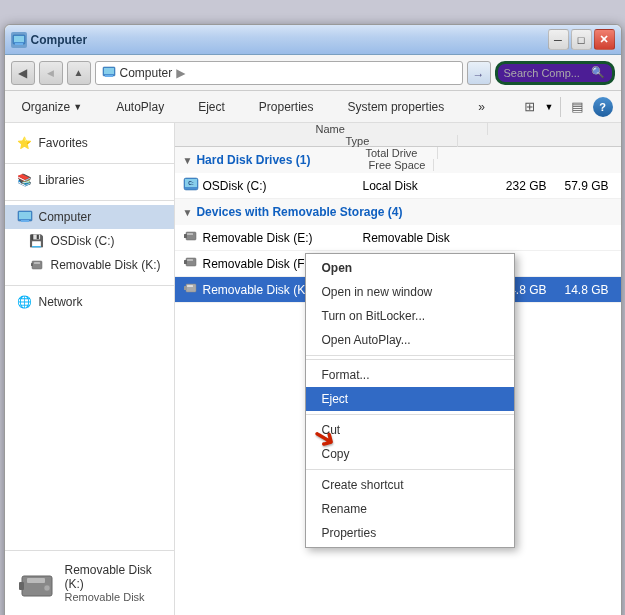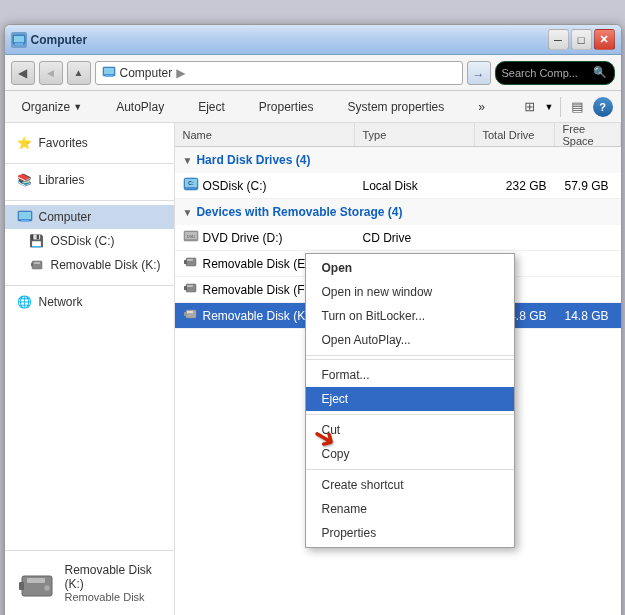--- a/index.html
+++ b/index.html
@@ -129,22 +129,22 @@
       display: flex;
       align-items: center;
       justify-content: center;
       cursor: pointer;
       font-size: 12px;
       color: #558;
     }
     .search-box {
       width: 120px;
       height: 24px;
-      background: #000000;
-      border: 1px solid #14532d;
+      background: #4c1d95;
+      border: 3px solid #14532d;
       border-radius: 10px;
       display: flex;
       align-items: center;
       padding: 0 6px;
       font-size: 11px;
       color: #888;
       gap: 4px;
     }
 
     
@@ -268,20 +268,21 @@
       position: relative;
     }
     .file-list-header {
       display: flex;
       align-items: center;
       height: 24px;
       background: #f0f0f0;
       border-bottom: 1px solid #ccc;
       position: sticky;
       top: 0;
+      flex-direction: column;
     }
     .col-header {
       padding: 0 8px;
       font-size: 11px;
       color: #444;
       border-right: 1px solid #ddd;
       height: 100%;
       display: flex;
       align-items: center;
       cursor: pointer;
@@ -510,21 +511,21 @@
     <div class="file-list">
       <div class="file-list-header">
         <div class="col-header col-name">Name</div>
         <div class="col-header col-type">Type</div>
         <div class="col-header col-size">Total Drive</div>
         <div class="col-header col-free">Free Space</div>
       </div>
 
       <div class="section-header">
         <span class="section-arrow">▼</span>
-        <span>Hard Disk Drives (4)</span>
+        <span>Hard Disk Drives (1)</span>
       </div>
       <div class="file-row">
         <div class="file-cell name">
           <span>
             <svg width="16" height="16" viewBox="0 0 16 16">
               <rect x="1" y="2" width="14" height="12" rx="2" fill="#4a8fd0" stroke="#2060a0" stroke-width="0.5"></rect>
               <rect x="2" y="3" width="12" height="8" fill="#87ceeb"></rect>
               <text x="8" y="9" text-anchor="middle" font-size="5" fill="#1a3a6c" font-weight="bold">C:</text>
             </svg>
           </span>
@@ -533,35 +534,20 @@
         <div class="file-cell type">Local Disk</div>
         <div class="file-cell size">232 GB</div>
         <div class="file-cell free">57.9 GB</div>
       </div>
 
       <div class="section-header">
         <span class="section-arrow">▼</span>
         <span>Devices with Removable Storage (4)</span>
       </div>
 
-      <div class="file-row">
-        <div class="file-cell name">
-          <span>
-            <svg width="16" height="16" viewBox="0 0 16 16">
-              <rect x="1" y="3" width="14" height="10" rx="1" fill="#999" stroke="#777" stroke-width="0.5"></rect>
-              <rect x="2" y="4" width="12" height="7" fill="#bbb"></rect>
-              <text x="8" y="10" text-anchor="middle" font-size="4" fill="#555">DVD</text>
-            </svg>
-          </span>
-          <span>DVD Drive (D:)</span>
-        </div>
-        <div class="file-cell type">CD Drive</div>
-        <div class="file-cell size"></div>
-        <div class="file-cell free"></div>
-      </div>
 
       <div class="file-row">
         <div class="file-cell name">
           <span>
             <svg width="16" height="16" viewBox="0 0 16 16">
               <rect x="3" y="4" width="10" height="8" rx="1" fill="#888" stroke="#666" stroke-width="0.5"></rect>
               <rect x="1" y="6" width="3" height="4" rx="0.5" fill="#666"></rect>
               <rect x="4" y="5" width="6" height="2" rx="0.5" fill="#bbb"></rect>
             </svg>
           </span>

